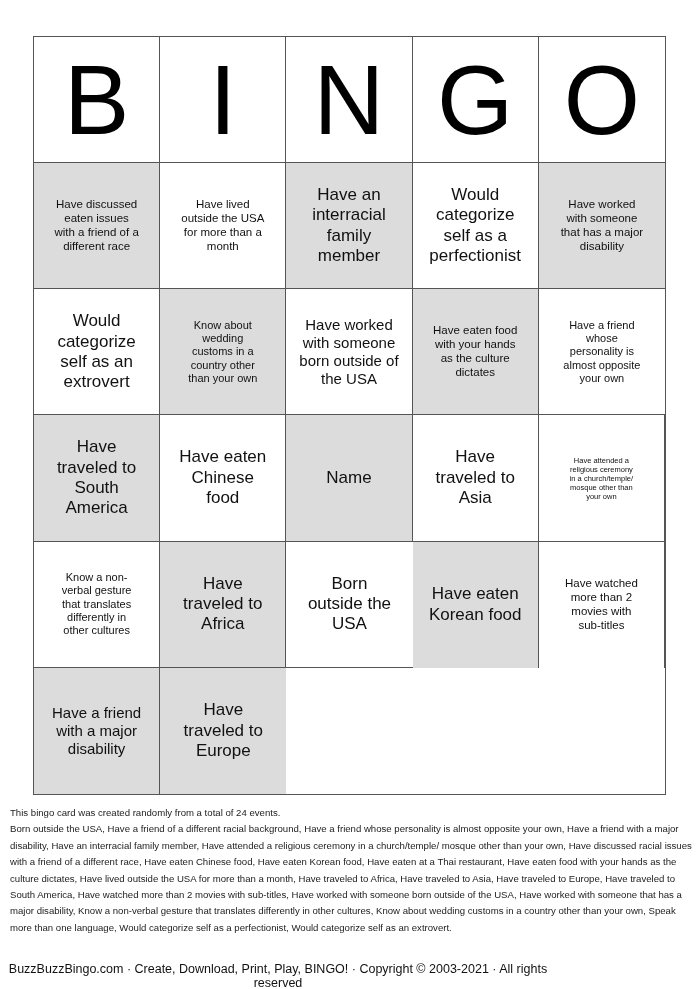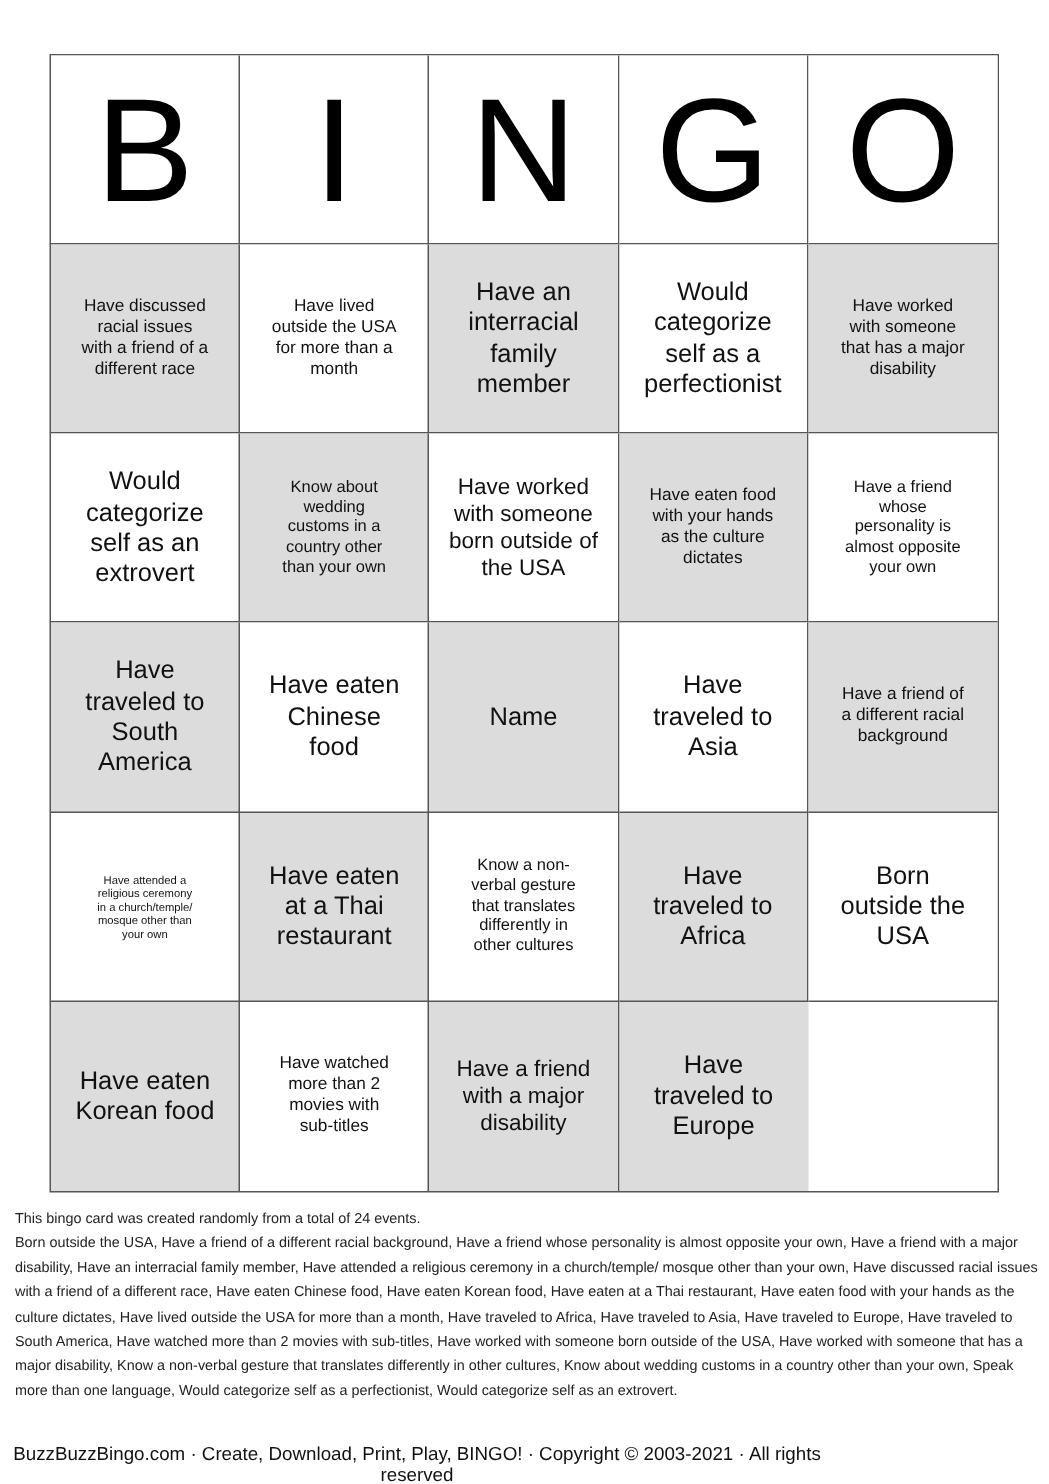--- a/index.html
+++ b/index.html
@@ -94,21 +94,21 @@
     <div class="cell header row-0 col-2">
       <span>N</span>
     </div>
     <div class="cell header row-0 col-3">
       <span>G</span>
     </div>
     <div class="cell header row-0 col-4">
       <span>O</span>
     </div>
     <div class="cell row-1 col-0 size-md shaded">
-      <span class="txt">Have discussed racial issues with a friend of a different race</span>
+      <span class="txt">Have discussed eaten issues with a friend of a different race</span>
     </div>
     <div class="cell row-1 col-1 size-md">
       <span class="txt">Have lived outside the USA for more than a month</span>
     </div>
     <div class="cell row-1 col-2 size-xl shaded">
       <span class="txt">Have an interracial family member</span>
     </div>
     <div class="cell row-1 col-3 size-xl">
       <span class="txt">Would categorize self as a perfectionist</span>
     </div>
@@ -135,28 +135,22 @@
     </div>
     <div class="cell row-3 col-1 size-xl">
       <span class="txt">Have eaten Chinese food</span>
     </div>
     <div class="cell row-3 col-2 size-xl shaded">
       <span class="txt">Name</span>
     </div>
     <div class="cell row-3 col-3 size-xl">
       <span class="txt">Have traveled to Asia</span>
     </div>
-    <div class="cell row-3 col-4 size-md shaded">
-      <span class="txt">Have a friend of a different racial background</span>
-    </div>
     <div class="cell row-4 col-0 size-xs">
       <span class="txt">Have attended a religious ceremony in a church/temple/ mosque other than your own</span>
-    </div>
-    <div class="cell row-4 col-1 size-xl shaded">
-      <span class="txt">Have eaten at a Thai restaurant</span>
     </div>
     <div class="cell row-4 col-2 size-sm">
       <span class="txt">Know a non-verbal gesture that translates differently in other cultures</span>
     </div>
     <div class="cell row-4 col-3 size-xl shaded">
       <span class="txt">Have traveled to Africa</span>
     </div>
     <div class="cell row-4 col-4 size-xl">
       <span class="txt">Born outside the USA</span>
     </div>

